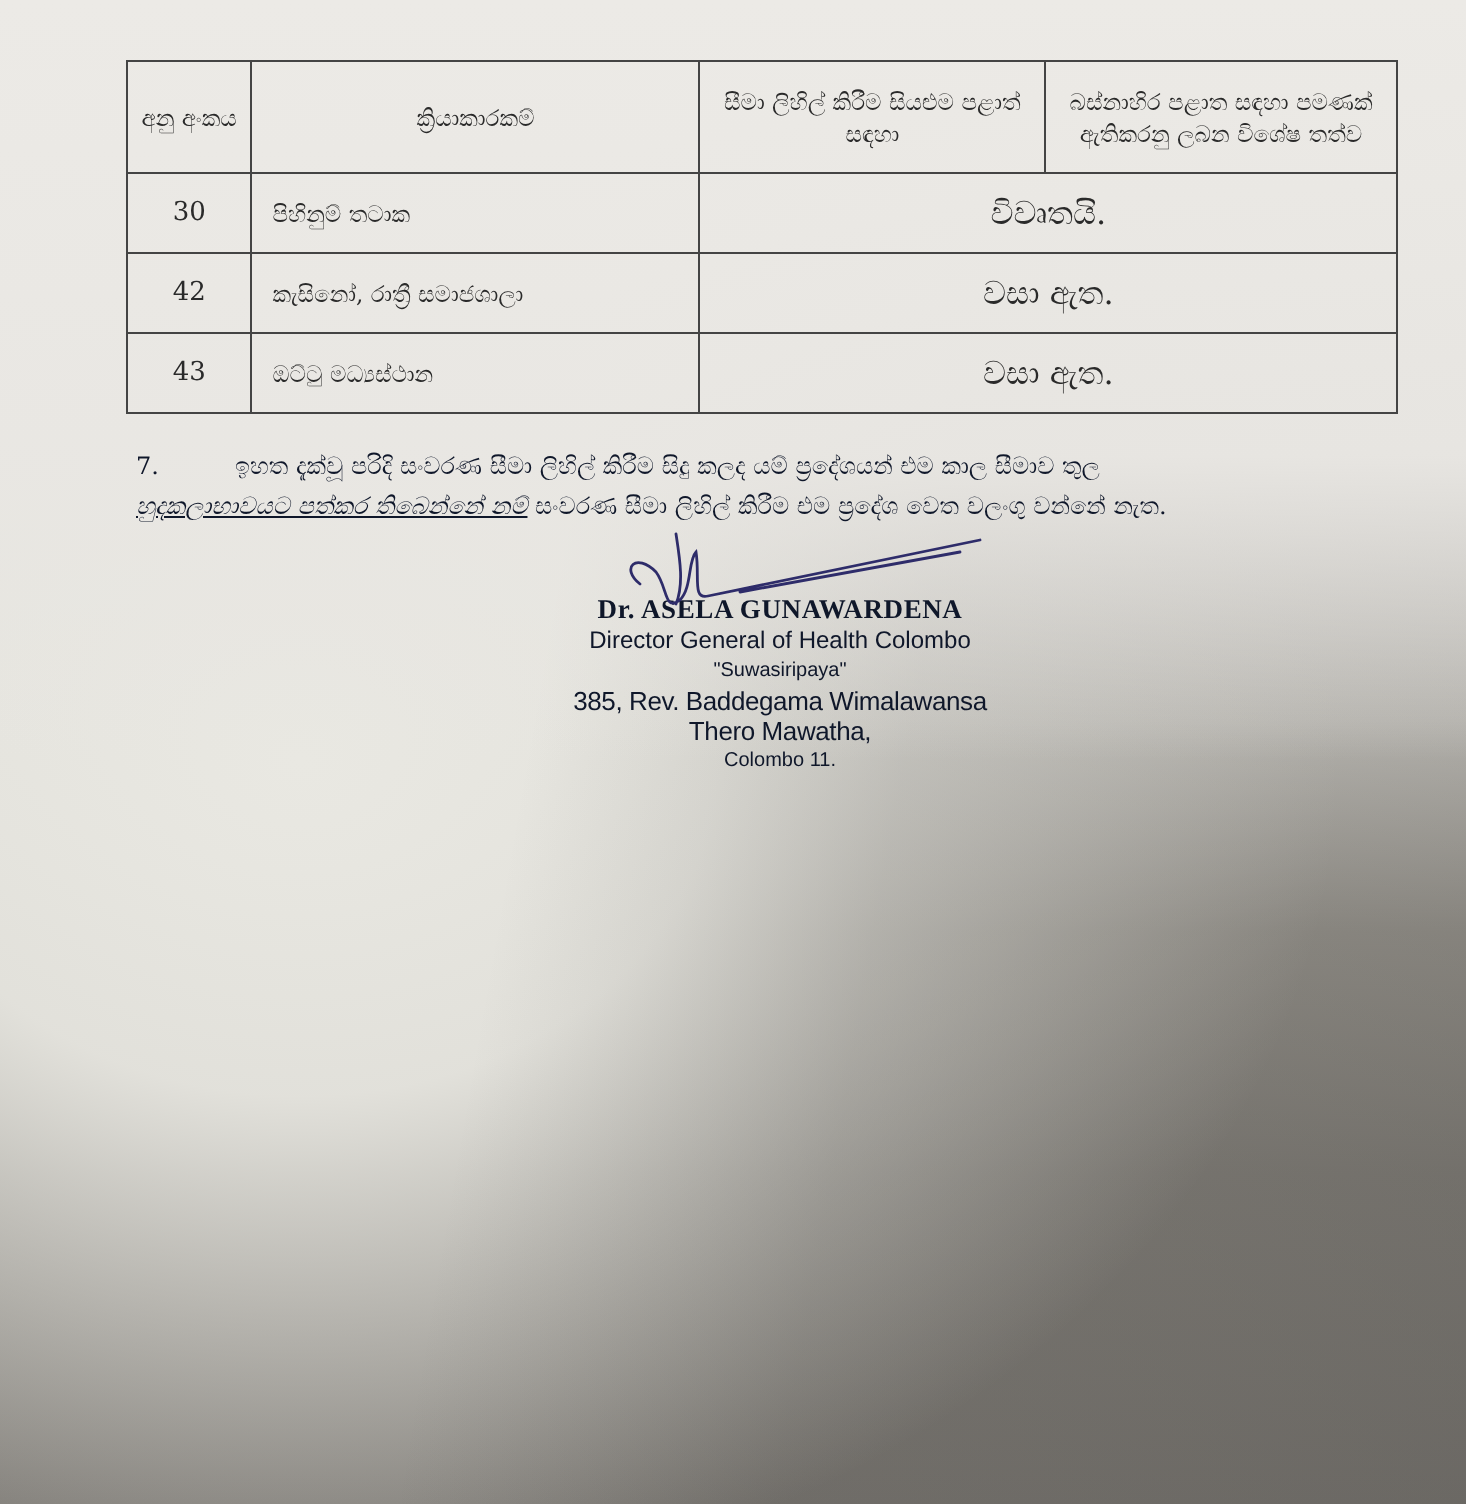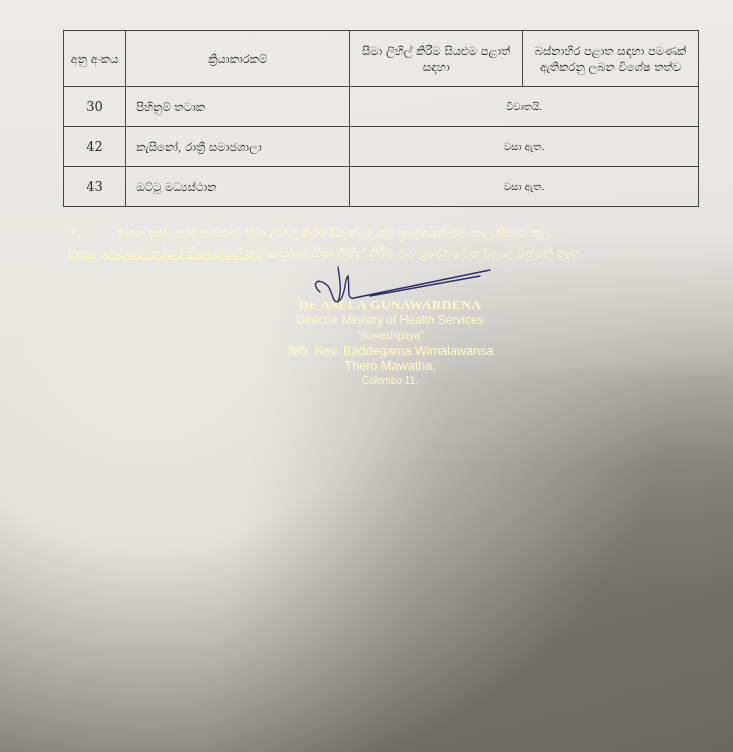--- a/index.html
+++ b/index.html
@@ -28,30 +28,30 @@
       border-collapse: collapse; color: #2a2a2a; font-size: 12px; z-index: 2;
     }
     table.doc-table td, table.doc-table th {
       border: 1px solid #444; font-weight: normal; vertical-align: middle;
     }
     th { text-align: center; height: 53px; font-size: 11.5px; line-height: 16px; }
     th.c1 { width: 60px; margin-left: 28px; } th.c2 { width: 225px; } th.c3 { width: 173px; margin-top: 44px; } th.c4 { width: 176px; margin-top: 36px; }
     td { height: 37px; }
     td.num { text-align: center; font-size: 13px; }
     td.act { padding-left: 10px; font-size: 11.5px; }
-    td.status { text-align: center; font-size: 10px; }
+    td.status { text-align: center; font-size: 16px; }
     .para {
       position: absolute; left: 68px; top: 223px; width: 632px; z-index: 2;
-      font-size: 12px; color: #fef9c3; line-height: 20px;
+      font-size: 12px; color: #0f172a; line-height: 20px;
     }
     .para .num { margin-right: 38px; }
-    .para .ul { text-decoration: underline; }
+    .para .ul { text-decoration: underline; font-style: italic; }
     .sigblock {
       position: absolute; left: 270px; top: 262px; width: 240px; text-align: center;
-      color: #fef9c3; font-family: "Liberation Sans", sans-serif; z-index: 2;
+      color: #0f172a; font-family: "Liberation Sans", sans-serif; z-index: 2;
     }
     .sig-svg { position: absolute; left: 10px; top: 0; }
     .name { margin-top: 35px; font-family: "Liberation Serif", serif; font-weight: bold; font-size: 13.5px; letter-spacing: 0.3px; }
     .title { font-size: 12px; line-height: 15px; }
     .title.sm { font-size: 10px; }
     .title.xs { font-size: 13px; letter-spacing: -0.2px; }
   </style>
 </head>
 <body>
 
@@ -91,17 +91,17 @@
   <div>
     <span class="ul">හුදකලාභාවයට පත්කර තිබෙන්නේ නම්</span><span> සංවරණ සීමා ලිහිල් කිරීම එම ප්‍රදේශ වෙත වලංගු වන්නේ නැත.</span>
   </div>
 </div>
 
 <div class="sigblock">
   <svg class="sig-svg" width="220" height="50" viewBox="0 0 220 50">
     <path d="M58 5 C60 18 62 30 58 40 M40 30 C30 22 38 14 48 24 C54 32 52 44 60 38 C66 32 64 18 68 14 C70 26 66 38 74 36 L210 8 M90 34 L200 14" fill="none" stroke="#2e2c6a" stroke-width="1.4" stroke-linecap="round"></path>
   </svg>
   <div class="name">Dr. ASELA GUNAWARDENA</div>
-  <div class="title">Director Ministry of Health Services</div>
+  <div class="title">Director General of Health Colombo</div>
   <div class="title sm">"Suwasiripaya"</div>
   <div class="title xs">385, Rev. Baddegama Wimalawansa Thero Mawatha,</div>
   <div class="title sm">Colombo 11.</div>
 </div>
 
 </body></html>

